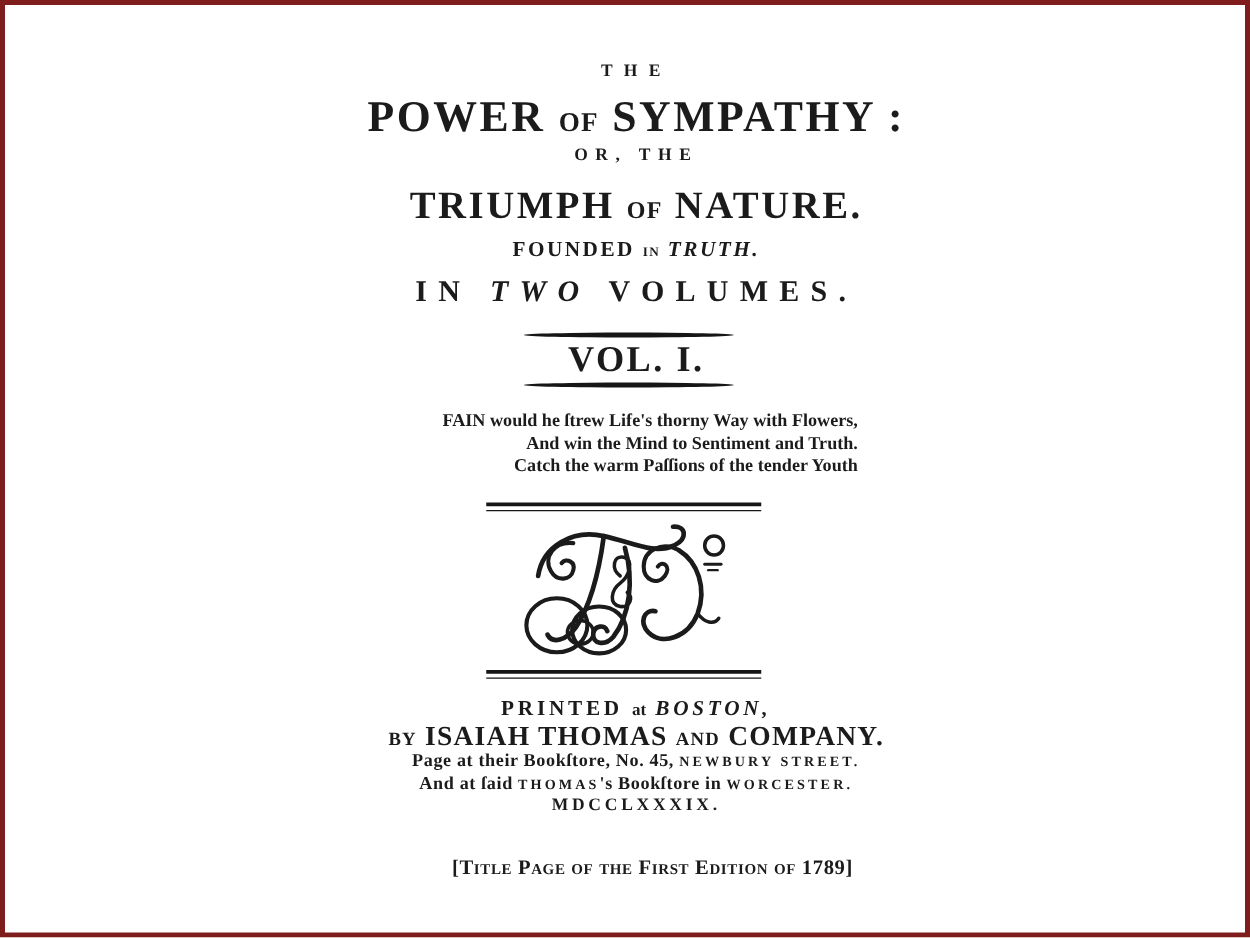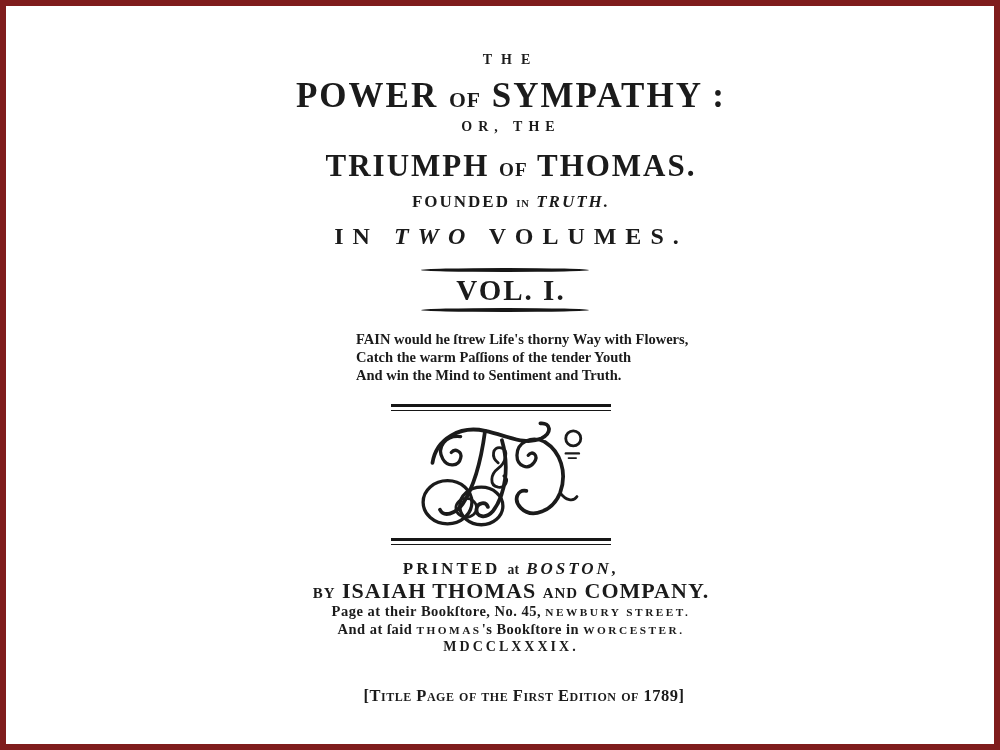--- a/index.html
+++ b/index.html
@@ -1,20 +1,20 @@
 <!DOCTYPE html>
 <html><head>
 <meta charset="utf-8">
 <style>
   html,body{margin:0;padding:0;background:#ffffff;}
   .page{
     position:relative;
     width:1000px;height:750px;
     background:#ffffff;
-    border:6px solid #7f1d1d;
+    border:4px solid #7f1d1d;
     box-sizing:border-box;
     font-family:"Liberation Serif", serif;
     color:#1b1b1b;
     overflow:hidden;
     padding-left:22px;
   }
   .sheet{position:absolute;left:5px;top:0;width:1000px;height:750px;}
   .line{position:absolute;left:0;width:100%;text-align:center;white-space:nowrap;}
 
   .l-the{top:46px;font-size:14px;font-weight:bold;letter-spacing:9px;}
@@ -35,21 +35,21 @@
         background:#161616;border-radius:50%;transform:translateX(-6px);}
   .lens-1{top:262px;}
   .lens-2{top:302px;}
 
   .dblrule{position:absolute;left:0;right:0;margin:0 auto;width:220px;height:3px;
            border-top:3px solid #161616;border-bottom:1.5px solid #161616;
            transform:translateX(-10px);}
   .dblrule-top{top:398px;}
   .dblrule-bottom{top:532px;}
 
-  .epigraph{position:absolute;left:345px;top:324px;text-align:left;
+  .epigraph{position:absolute;left:345px;top:324px;text-align:right;
             font-size:14.5px;font-weight:bold;line-height:18px;}
 
   .monogram-wrap{position:absolute;left:0;right:0;top:408px;text-align:center;
                  transform:translateX(-10px);}
 
   .l-printed{top:553px;font-size:17px;font-weight:bold;letter-spacing:3px;}
   .l-isaiah{top:572px;font-size:22px;font-weight:bold;letter-spacing:1px;}
   .l-sold{top:597px;font-size:14.5px;font-weight:bold;letter-spacing:0.5px;}
   .l-andat{top:615px;font-size:14.5px;font-weight:bold;letter-spacing:0.5px;}
   .l-year{top:633px;font-size:14px;font-weight:bold;letter-spacing:3px;}
@@ -62,34 +62,34 @@
 
 <div class="page">
   <div class="sheet">
 
     <div class="line l-the">THE</div>
 
     <div class="line l-title1"><span>POWER</span> <span class="of">of</span> <span>SYMPATHY :</span></div>
 
     <div class="line l-orthe">OR, THE</div>
 
-    <div class="line l-title2"><span>TRIUMPH</span> <span class="of">of</span> <span>THOMAS.</span></div>
+    <div class="line l-title2"><span>TRIUMPH</span> <span class="of">of</span> <span>NATURE.</span></div>
 
     <div class="line l-founded"><span>FOUNDED</span> <span class="of">in</span> <span class="it">TRUTH.</span></div>
 
     <div class="line l-volumes"><span>IN</span> <span class="it">TWO</span> <span>VOLUMES.</span></div>
 
     <div class="lens lens-1"></div>
     <div class="line l-vol">VOL. I.</div>
     <div class="lens lens-2"></div>
 
     <div class="epigraph">
       <div>FAIN would he ſtrew Life's thorny Way with Flowers,</div>
+      <div>And win the Mind to Sentiment and Truth.</div>
       <div>Catch the warm Paſſions of the tender Youth</div>
-      <div>And win the Mind to Sentiment and Truth.</div>
     </div>
 
     <div class="dblrule dblrule-top"></div>
 
     <div class="monogram-wrap">
       <svg width="190" height="122" viewBox="0 0 190 130">
         <g fill="none" stroke="#1b1b1b" stroke-linecap="round">
           <path d="M22,52 C26,26 52,12 78,18 C102,23 120,34 138,26 C150,20 148,9 137,10" stroke-width="4"></path>
           <path d="M52,24 C36,22 26,36 33,48 C38,57 50,56 52,47 C54,40 46,36 42,41" stroke-width="3.5"></path>
           <path d="M78,18 C74,48 66,78 54,96 C46,107 34,110 30,102" stroke-width="4"></path>

